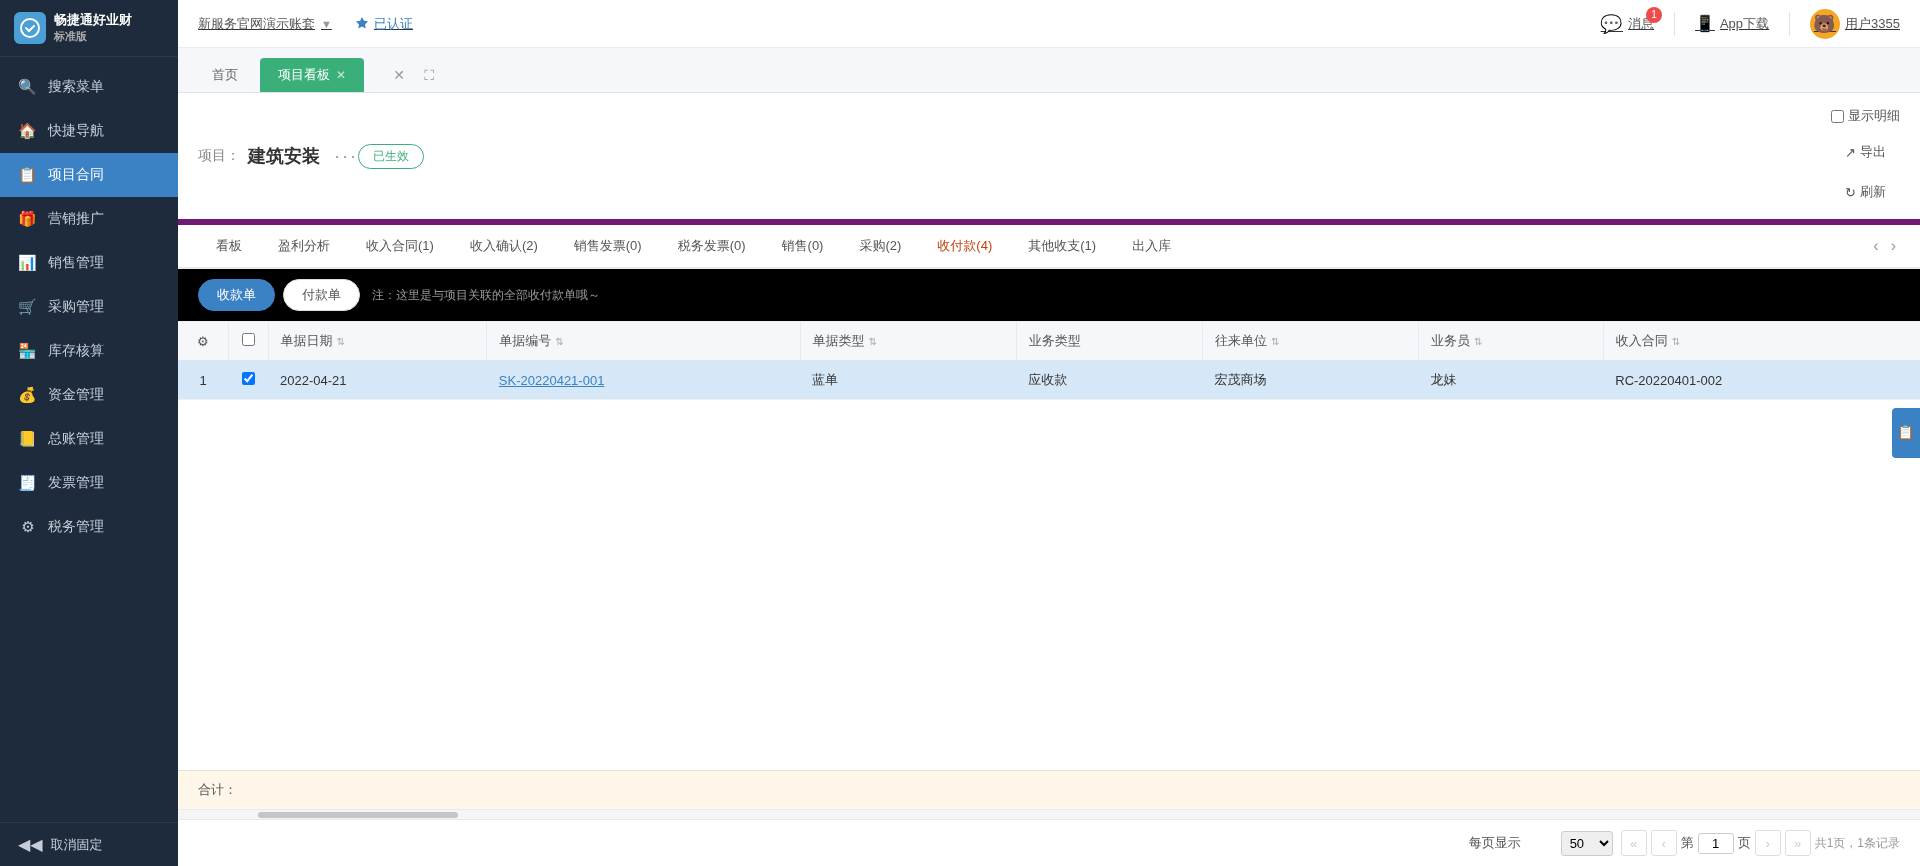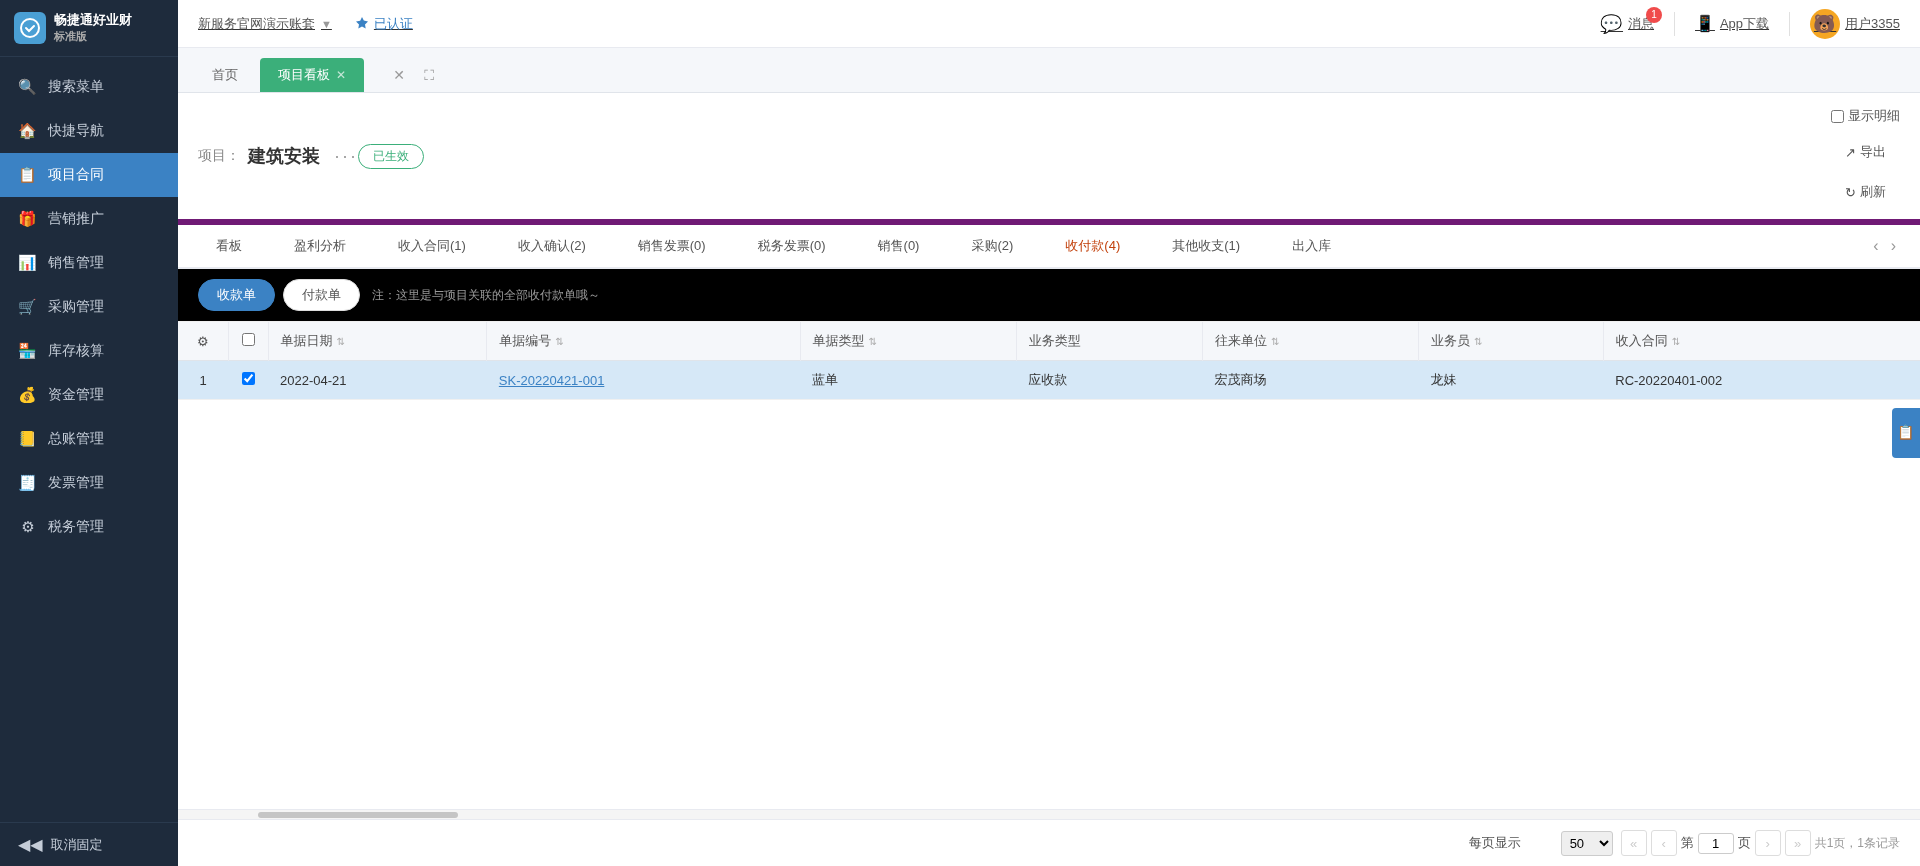--- a/index.html
+++ b/index.html
@@ -241,21 +241,21 @@
     }
 
     
     .sub-tabs {
       display: flex;
       align-items: center;
       padding: 0 20px;
       background: #fff;
       border-bottom: 2px solid #e8eaf0;
       flex-shrink: 0;
-      gap: 16px;
+      gap: 0;
       overflow-x: auto;
     }
     .sub-tab {
       padding: 12px 18px;
       cursor: pointer;
       color: #555;
       font-size: 13px;
       border-bottom: 2px solid transparent;
       margin-bottom: -2px;
       white-space: nowrap;
@@ -663,20 +663,23 @@
     <td>蓝单</td>
     <td>应收款</td>
     <td>宏茂商场</td>
     <td>龙妹</td>
     <td>RC-20220401-002</td>
   </tr>
           </tbody>
       </table>
     </div>
 
+    <div class="table-footer">
+      <span>合计：</span>
+    </div>
 
     <div class="hscroll-area">
       <div class="hscroll-inner"></div>
     </div>
 
     <div class="pagination-bar">
       <div class="per-page">
         <span>每页显示</span>
         <select>
           <option>50</option>

